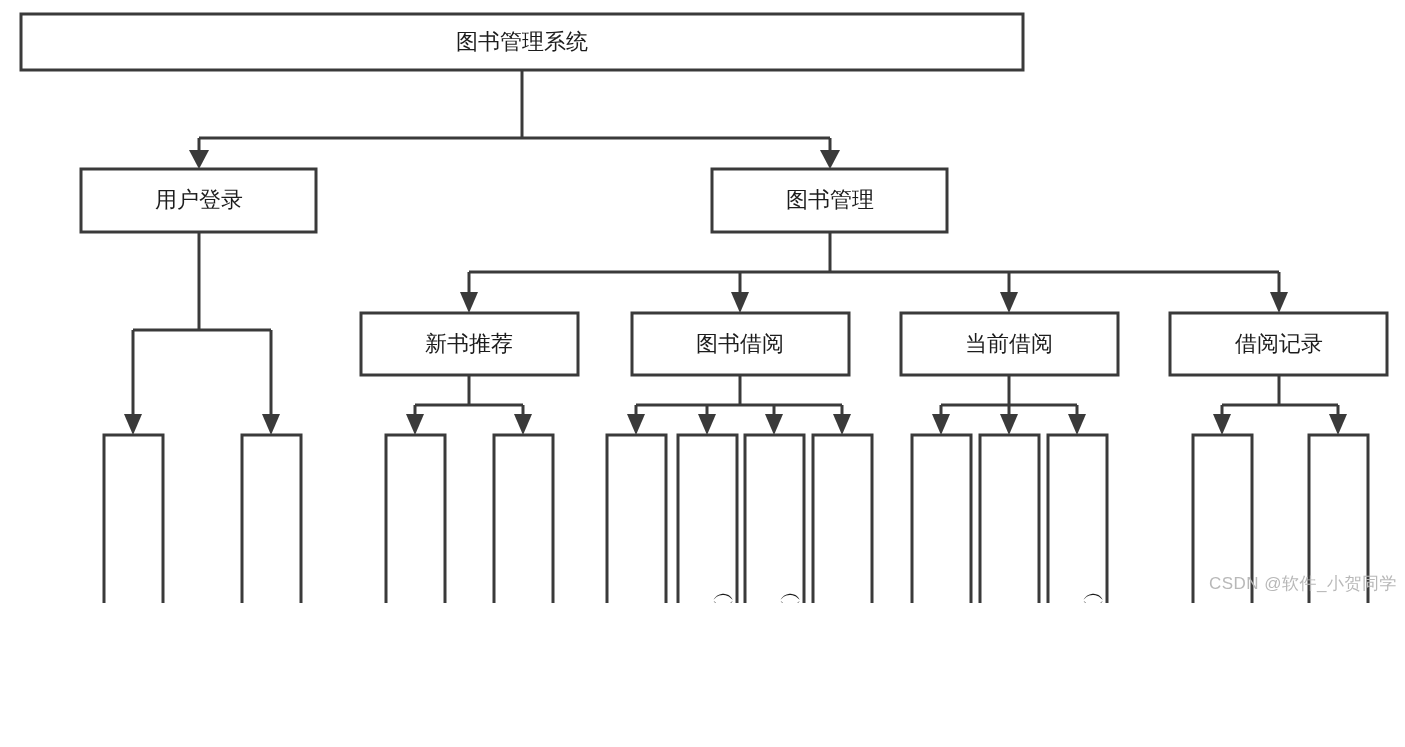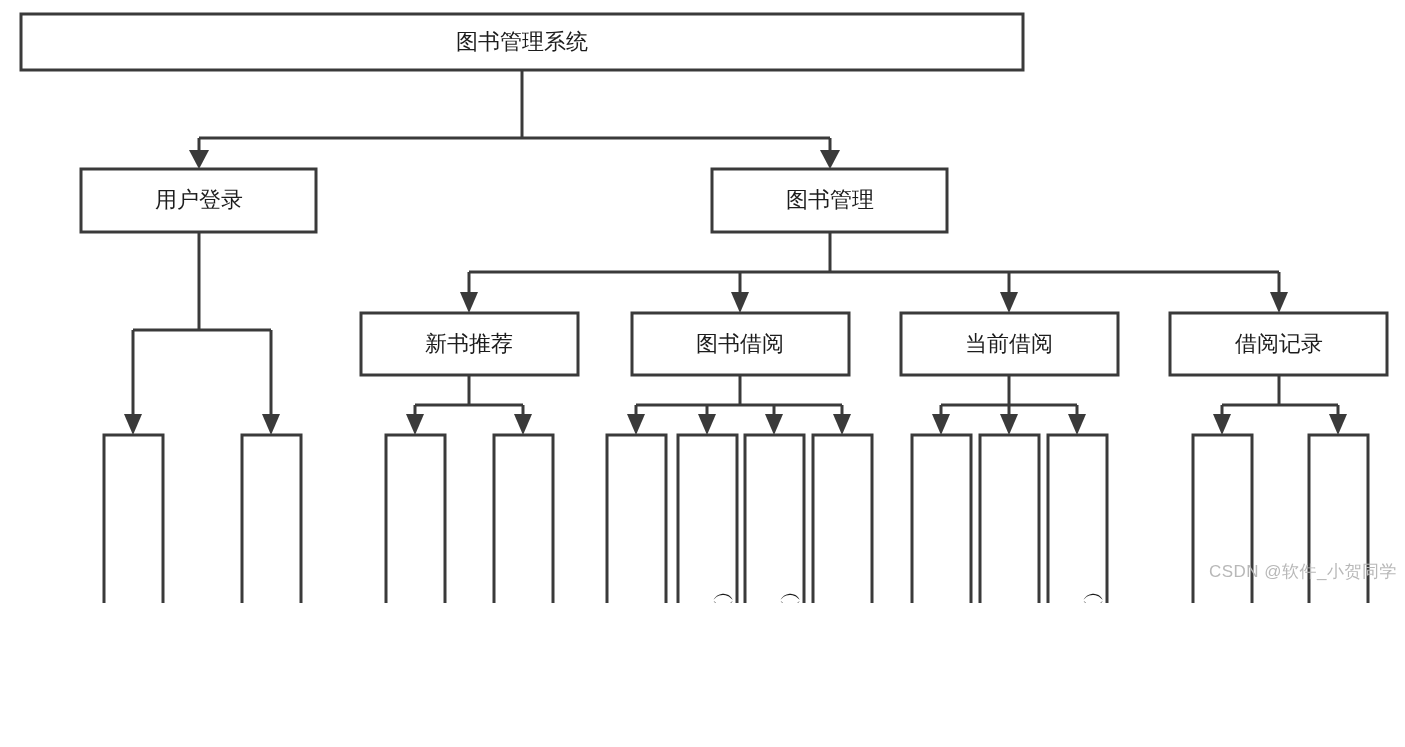--- a/index.html
+++ b/index.html
@@ -61,21 +61,21 @@
     text-align: center;
     white-space: nowrap;
     display: flex;
     align-items: flex-start;
     justify-content: center;
     pointer-events: none;
   }
   #watermark {
     position: absolute;
     right: 8px;
-    bottom: 20px;
+    bottom: 8px;
     font-family: "Liberation Sans", "DejaVu Sans", sans-serif;
     font-size: 17px;
     color: #b8b8b8;
     letter-spacing: 0.5px;
     white-space: nowrap;
     margin-top: 24px;
   }
 </style>
 </head>
 <body>

